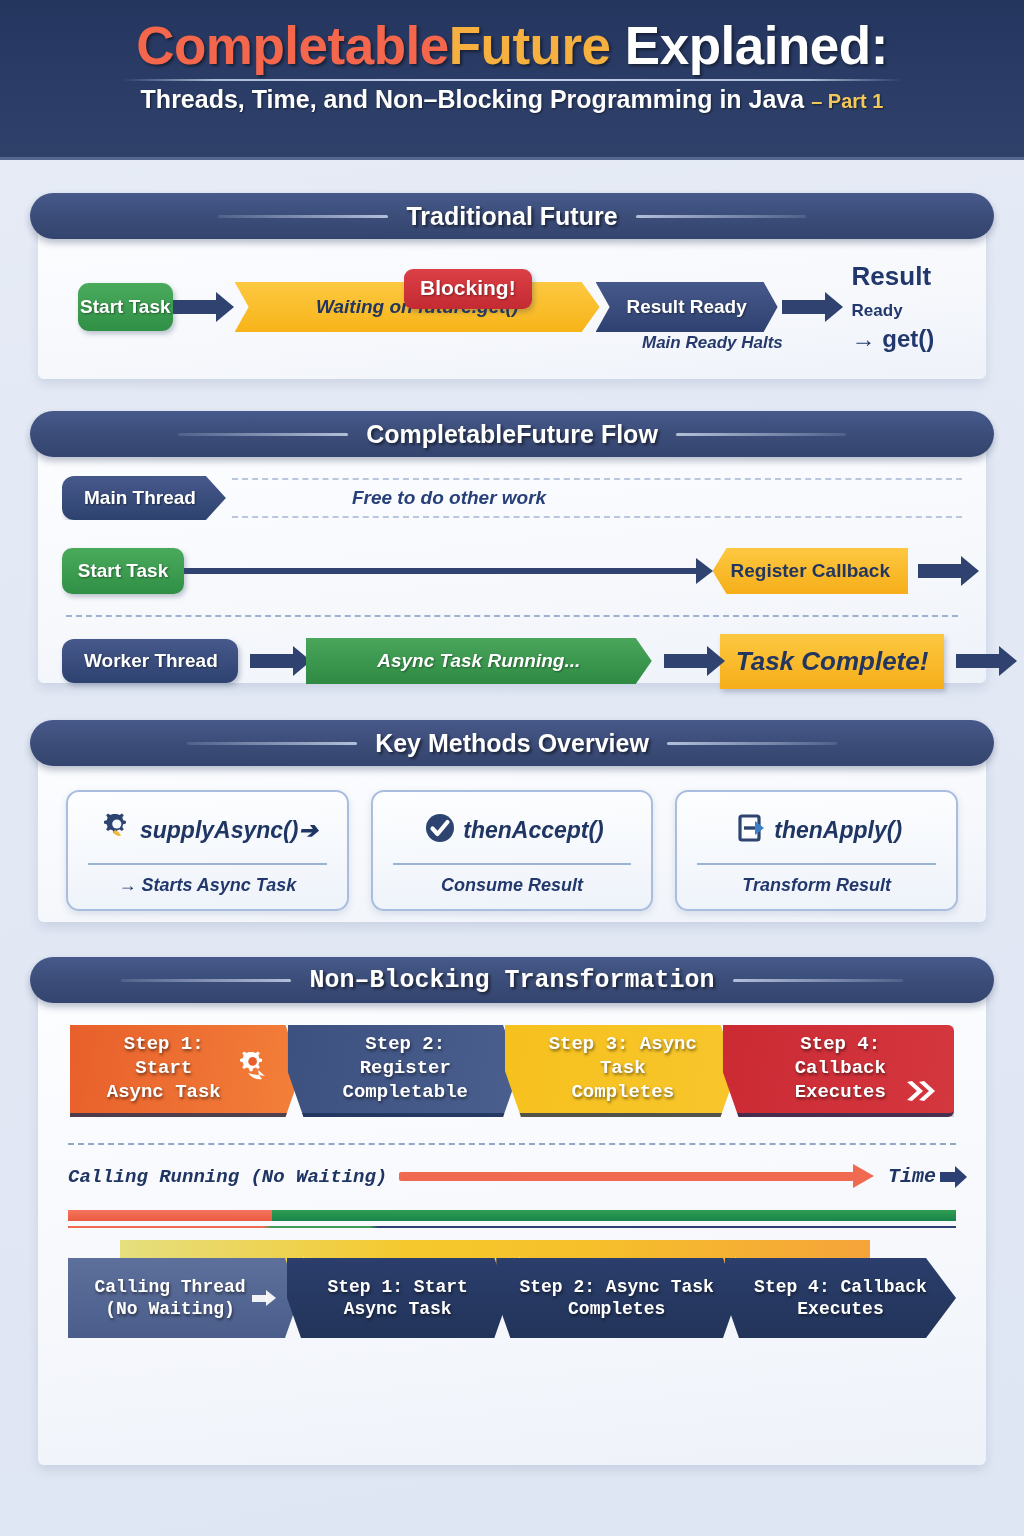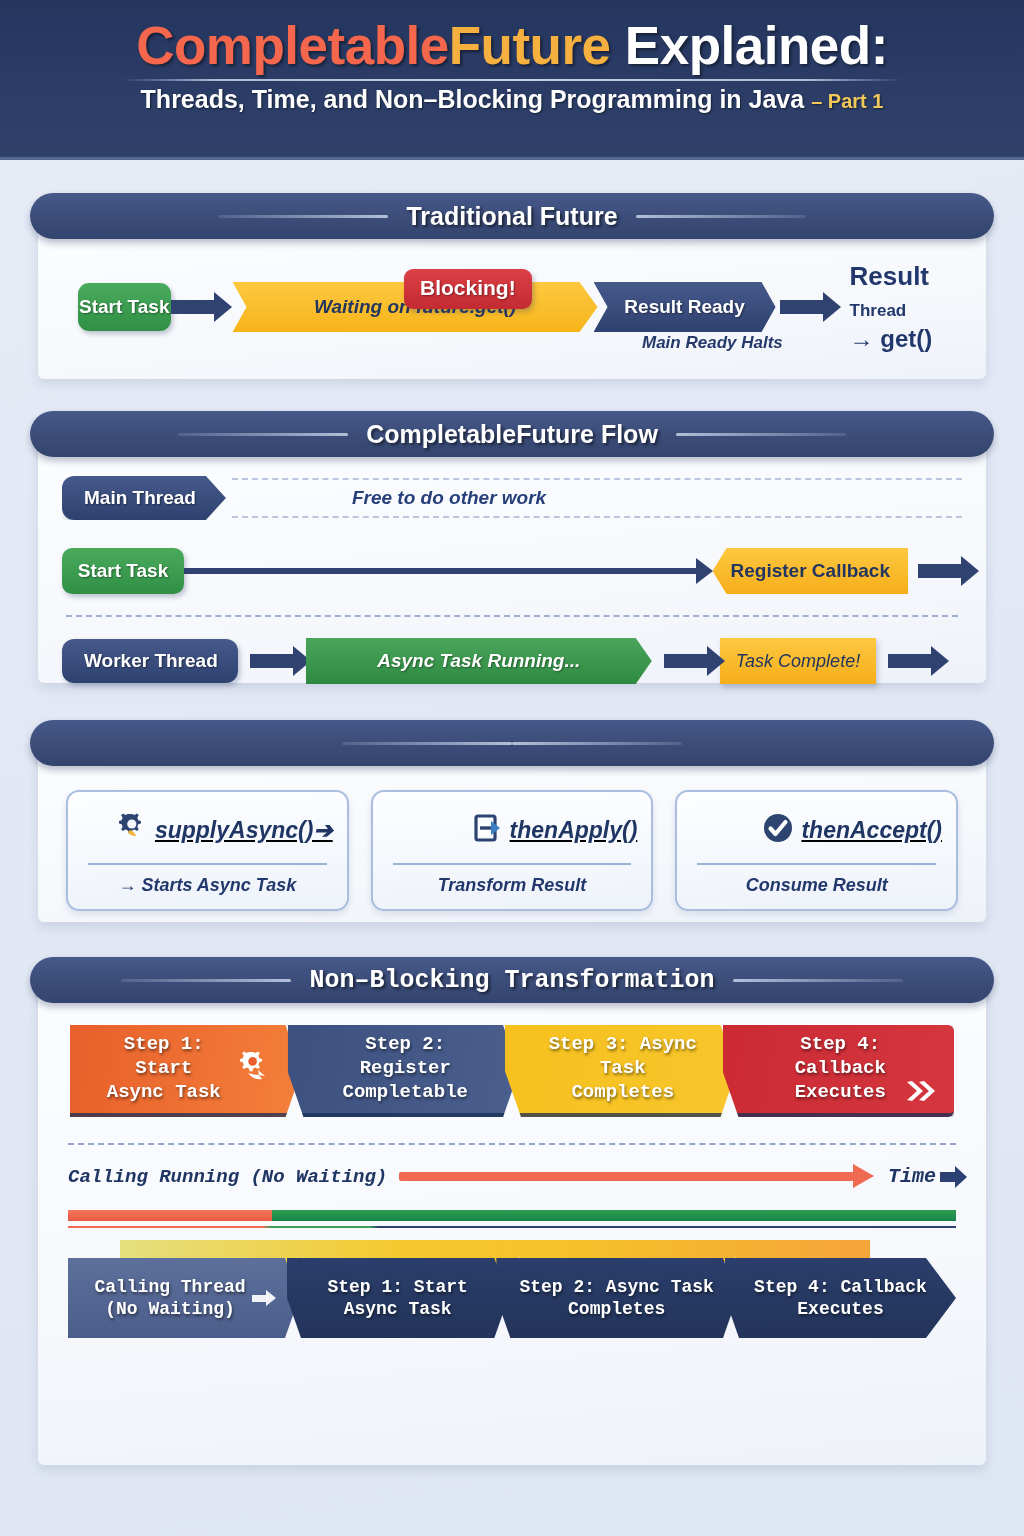--- a/index.html
+++ b/index.html
@@ -154,38 +154,38 @@
   .s2-running {
     flex: none; width: 346px; height: 46px;
     background: linear-gradient(180deg,#4aa65b,#2e8942);
     clip-path: polygon(0 0, calc(100% - 16px) 0, 100% 50%, calc(100% - 16px) 100%, 0 100%);
     display: flex; align-items: center; justify-content: center;
     color: #fff; font-size: 19px; font-weight: bold; font-style: italic;
     text-shadow: 1px 1px 2px rgba(0,0,0,.4);
     box-shadow: 2px 3px 5px rgba(50,65,100,.25);
   }
   .s2-complete {
-    flex: none; height: 46px; padding: 0 16px;
+    flex: none; height: 55px; padding: 0 16px;
     background: linear-gradient(180deg,#fdc841,#f6ae19);
     display: flex; align-items: center;
-    color: #23365f; font-size: 18px; font-weight: normal; font-style: italic;
+    color: #23365f; font-size: 26px; font-weight: bold; font-style: italic;
     box-shadow: 2px 3px 5px rgba(50,65,100,.25);
   }
   .s2-starttask { width: 122px; height: 46px; font-size: 19px; flex: none; border-radius: 10px; }
 
   
   #s3 { top: 720px; }
   .cards { display: flex; gap: 22px; padding: 6px 4px 2px; }
   .card {
     flex: 1; background: linear-gradient(178deg,#fdfeff,#eef3fa);
     border: 2px solid #a9bdde; border-radius: 13px;
     padding: 14px 14px 13px; text-align: center;
     box-shadow: 0 3px 7px rgba(70,95,140,.16);
   }
-  .card-top { display: flex; align-items: center; justify-content: flex-end; gap: 3px; height: 48px; text-decoration: underline; }
+  .card-top { display: flex; align-items: center; justify-content: center; gap: 3px; height: 48px; }
   .card-name { font-size: 23px; font-weight: bold; color: #1f3563; font-style: italic; white-space: nowrap; }
   .card-rule { height: 2px; background: #9db2d6; margin: 9px 6px 10px; }
   .card-desc { font-size: 18px; font-weight: bold; color: #22386c; font-style: italic; white-space: nowrap; }
 
   
   #s4 { top: 957px; font-family: Liberation Mono, monospace; }
   .steps { display: flex; align-items: stretch; margin: 16px 8px 0; height: 92px; }
   .step {
     flex: 1; position: relative; margin-right: -14px;
     display: flex; align-items: center; justify-content: center;
@@ -259,21 +259,21 @@
     <div class="s1-row">
       <div class="pill green s1-start">Start Task</div>
       <div class="arrow-navy"></div>
       <div class="s1-wait">Waiting on future.get()</div>
       <div class="pill red s1-blocking">Blocking!</div>
       <div class="s1-ready">Result Ready</div>
       <div class="arrow-navy" style="margin-left:4px"></div>
       <div class="s1-final">
         <div class="s1-f1">
           <span>Result</span>
-          <small>Thread</small>
+          <small>Ready</small>
         </div>
         <div class="s1-f2">→ get()</div>
       </div>
       <div class="s1-halts">Main Ready Halts</div>
     </div>
   </div>
 </div>
 
 <div class="section" id="s2">
   <div class="sec-bar">
@@ -310,68 +310,69 @@
       <div class="s2-complete">Task Complete!</div>
       <div class="arrow-navy" style="margin-left:12px"></div>
     </div>
 
   </div>
 </div>
 
 <div class="section" id="s3">
   <div class="sec-bar">
     <span class="bar-rule"></span>
+    <span class="sec-bar-title">Key Methods Overview</span>
     <span class="bar-rule r"></span>
   </div>
   <div class="sec-body" style="height:164px">
     <div class="cards">
 
       <div class="card">
         <div class="card-top">
           <span>
             <svg width="40" height="40" viewBox="0 0 40 40">
               <path d="M20 6l2.6.9 2.3-1.5 1.9 1.9-1.5 2.3.9 2.6 2.7.7v2.7l-2.7.7-.9 2.6 1.5 2.3-1.9 1.9-2.3-1.5-2.6.9-.7 2.7h-2.7l-.7-2.7-2.6-.9-2.3 1.5-1.9-1.9 1.5-2.3-.9-2.6-2.7-.7v-2.7l2.7-.7.9-2.6-1.5-2.3 1.9-1.9 2.3 1.5 2.6-.9L18.6 6z" fill="#2d4470"></path>
               <circle cx="19.8" cy="16" r="4.6" fill="#f3f6fb"></circle>
               <path d="M18 22c3 1 5 3 6 6-3.5.6-6.5-1.2-8-4z" fill="#f0b93c"></path>
             </svg>
           </span>
           <span class="card-name">supplyAsync()➔</span>
         </div>
         <div class="card-rule"></div>
         <div class="card-desc">→ Starts Async Task</div>
+      </div>
+
+      <div class="card">
+        <div class="card-top">
+          <span>
+            <svg width="40" height="40" viewBox="0 0 40 40">
+              <circle cx="20" cy="20" r="14" fill="#2d4470"></circle>
+              <path d="M12.5 20.5l5 5.5 10-12" stroke="#ffffff" stroke-width="4.2" fill="none" stroke-linecap="round" stroke-linejoin="round"></path>
+            </svg>
+          </span>
+          <span class="card-name">thenAccept()</span>
+        </div>
+        <div class="card-rule"></div>
+        <div class="card-desc">Consume Result</div>
       </div>
 
       <div class="card">
         <div class="card-top">
           <span>
             <svg width="40" height="40" viewBox="0 0 40 40">
               <rect x="9" y="8" width="19" height="24" rx="2" fill="none" stroke="#2d4470" stroke-width="3.2"></rect>
               <rect x="13" y="12" width="11" height="16" fill="#ffffff"></rect>
               <path d="M13 20h14" stroke="#2d4470" stroke-width="3.4"></path>
               <path d="M24 13l9 7-9 7z" fill="#3d7fc4"></path>
             </svg>
           </span>
           <span class="card-name">thenApply()</span>
         </div>
         <div class="card-rule"></div>
         <div class="card-desc">Transform Result</div>
-      </div>
-
-      <div class="card">
-        <div class="card-top">
-          <span>
-            <svg width="40" height="40" viewBox="0 0 40 40">
-              <circle cx="20" cy="20" r="14" fill="#2d4470"></circle>
-              <path d="M12.5 20.5l5 5.5 10-12" stroke="#ffffff" stroke-width="4.2" fill="none" stroke-linecap="round" stroke-linejoin="round"></path>
-            </svg>
-          </span>
-          <span class="card-name">thenAccept()</span>
-        </div>
-        <div class="card-rule"></div>
-        <div class="card-desc">Consume Result</div>
       </div>
 
     </div>
   </div>
 </div>
 
 <div class="section" id="s4">
   <div class="sec-bar">
     <span class="bar-rule"></span>
     <span class="sec-bar-title">Non–Blocking Transformation</span>

